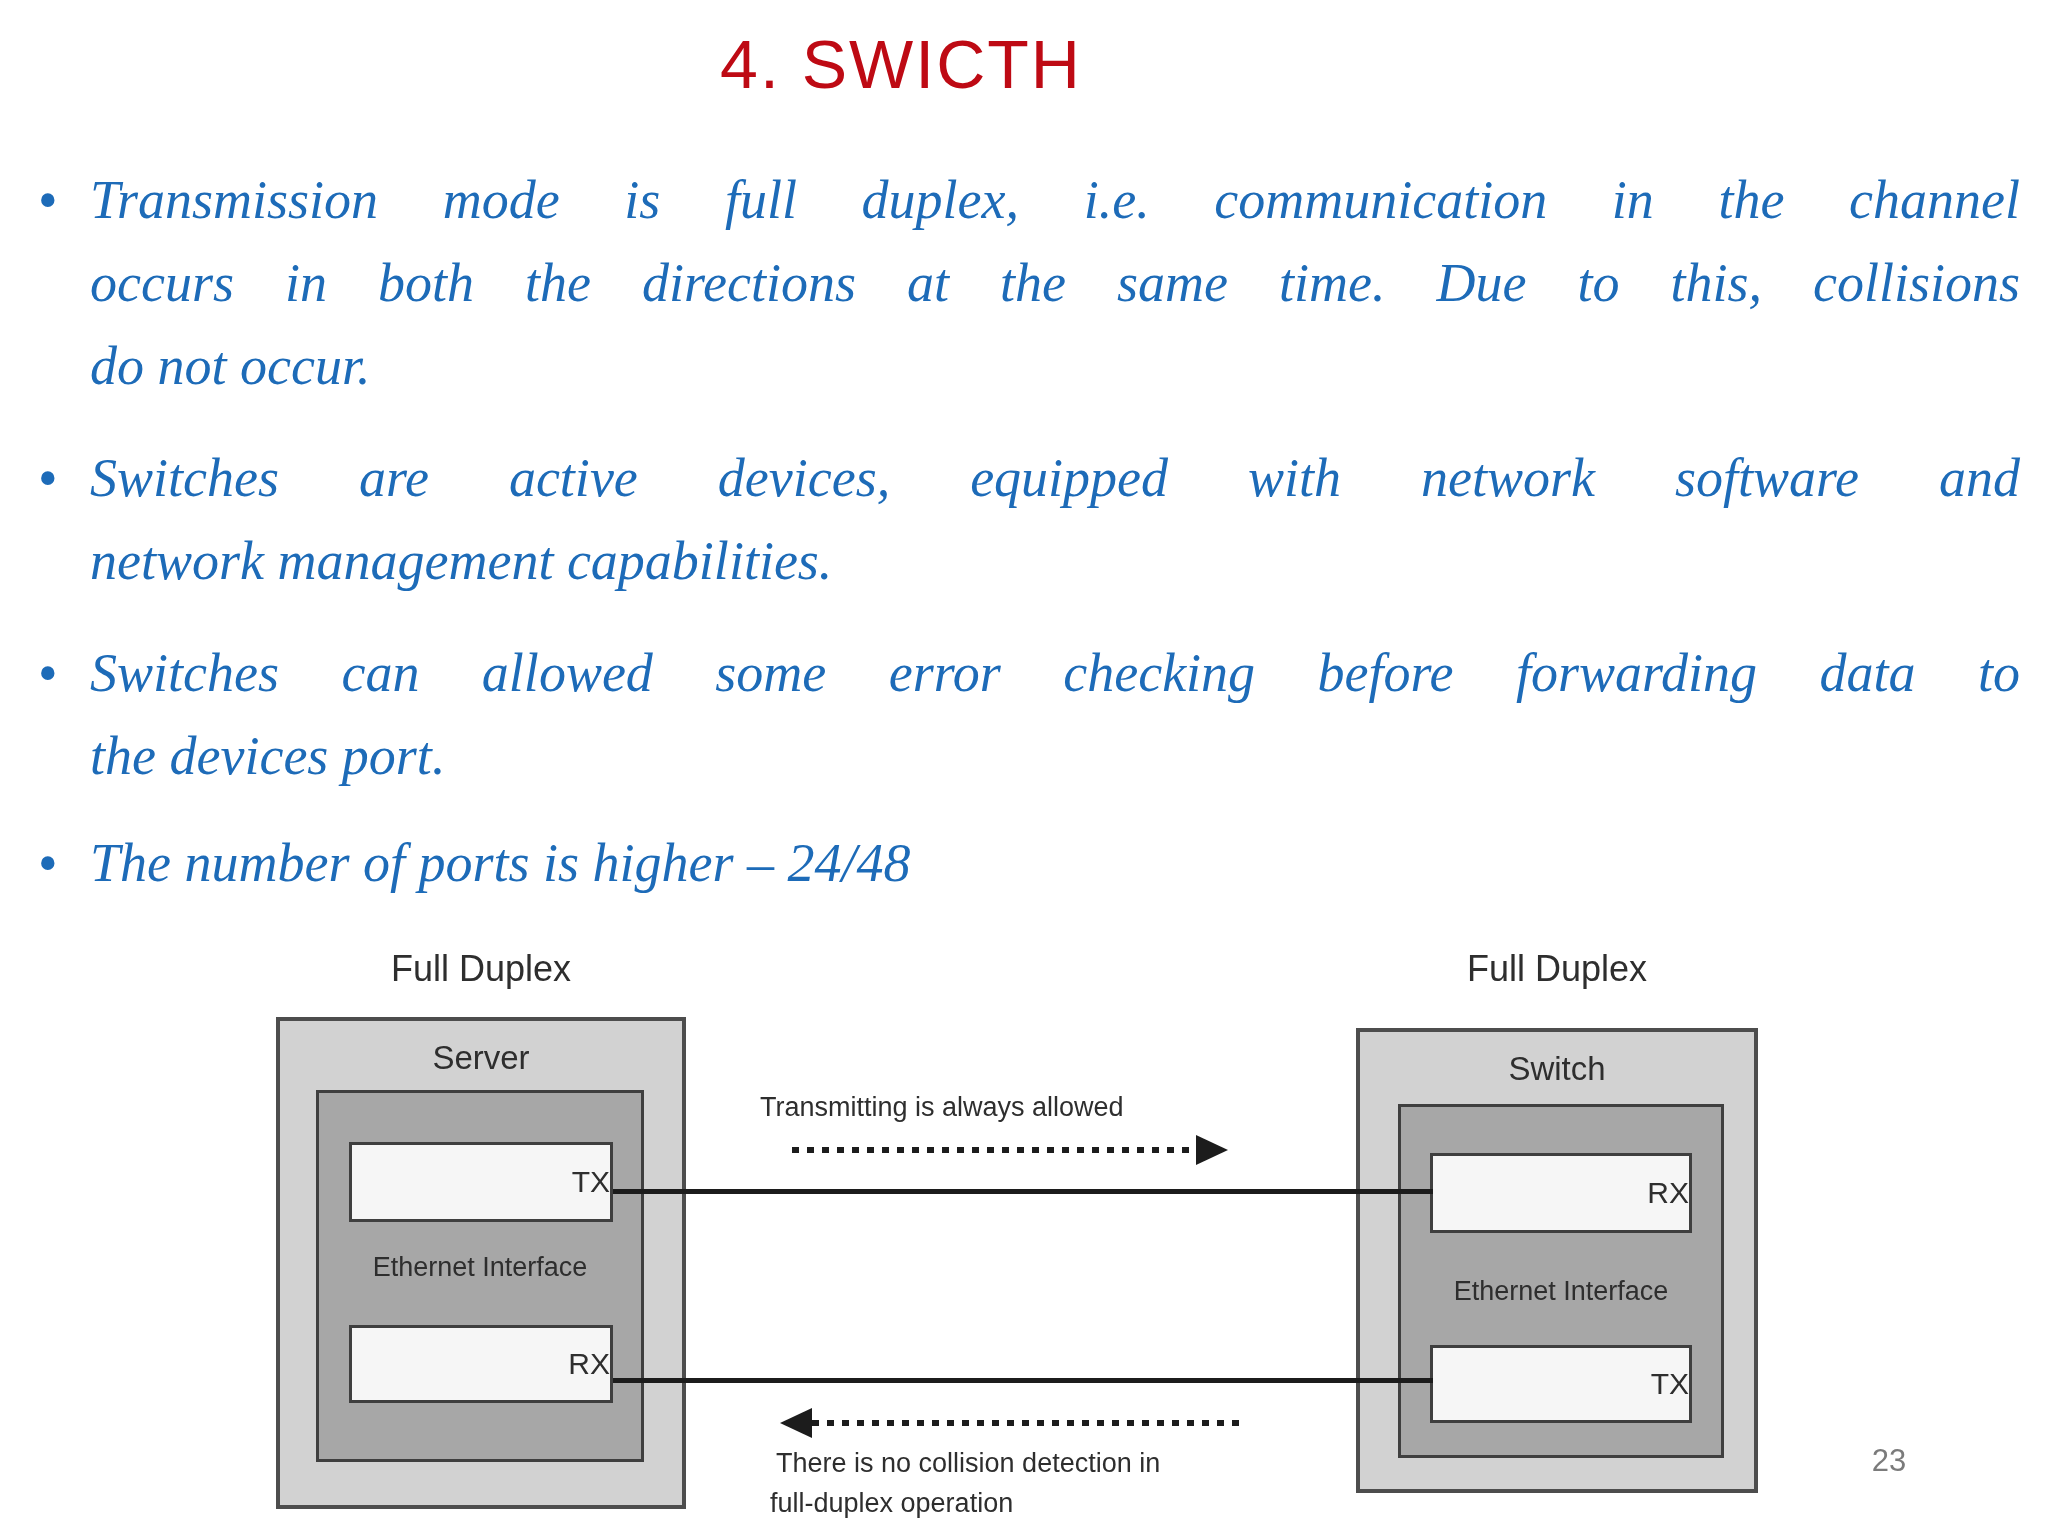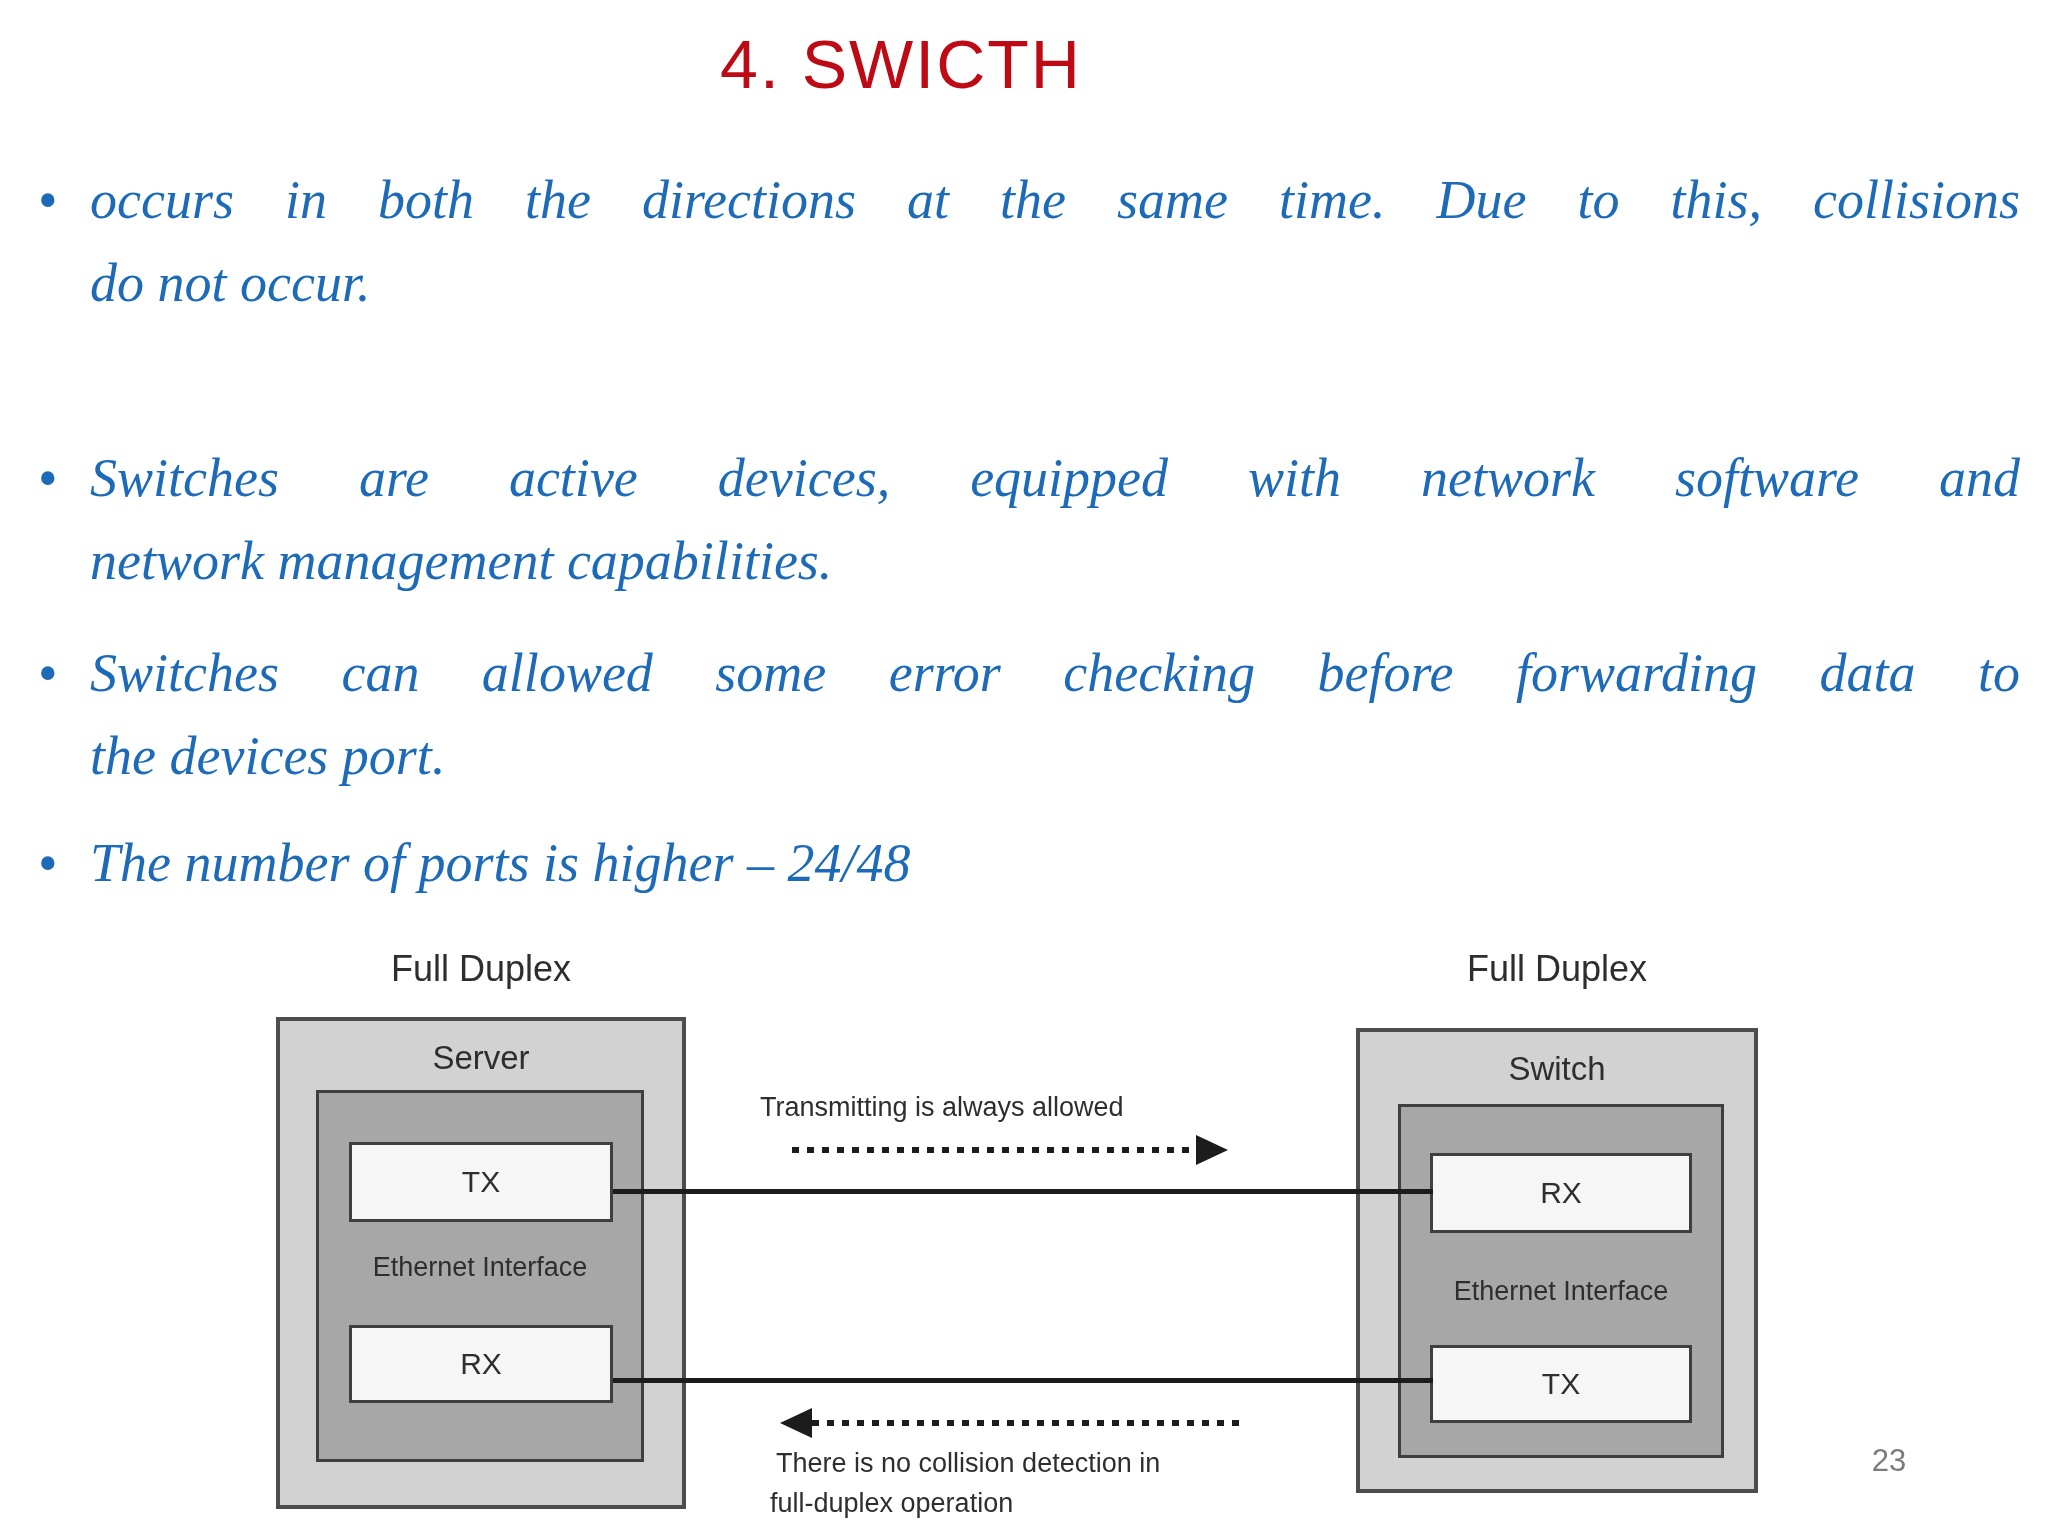--- a/index.html
+++ b/index.html
@@ -105,21 +105,21 @@
     background: var(--box-inner-fill);
     border: 3px solid var(--diagram-border);
   }
   #inner-left  { left: 316px;  top: 1090px; width: 328px; height: 372px; }
   #inner-right { left: 1398px; top: 1104px; width: 326px; height: 354px; }
 
   .port-box {
     position: absolute;
     background: var(--port-fill);
     border: 3px solid var(--diagram-border);
-    text-align: center;
+    text-align: right;
     font-size: 30px;
     color: var(--diagram-text);
   }
   #tx-left  { left: 349px;  top: 1142px; width: 264px; height: 80px; line-height: 74px; }
   #rx-left  { left: 349px;  top: 1325px; width: 264px; height: 78px; line-height: 72px; }
   #rx-right { left: 1430px; top: 1153px; width: 262px; height: 80px; line-height: 74px; }
   #tx-right { left: 1430px; top: 1345px; width: 262px; height: 78px; line-height: 72px; }
 
   .interface-label {
     position: absolute;
@@ -182,20 +182,21 @@
 </head>
 <body>
 
 <div id="slide">
 
   <h1 id="title">4. SWICTH</h1>
 
   <div id="bullets">
       <div class="bullet-block bullet-0">
         <span class="bullet-dot">•</span>
+        <div class="line">Transmission mode is full duplex, i.e. communication in the channel</div>
         <div class="line">occurs in both the directions at the same time. Due to this, collisions</div>
         <div class="line last">do not occur.</div>
       </div>
       <div class="bullet-block bullet-1">
         <span class="bullet-dot">•</span>
         <div class="line">Switches are active devices, equipped with network software and</div>
         <div class="line last">network management capabilities.</div>
       </div>
       <div class="bullet-block bullet-2">
         <span class="bullet-dot">•</span>

